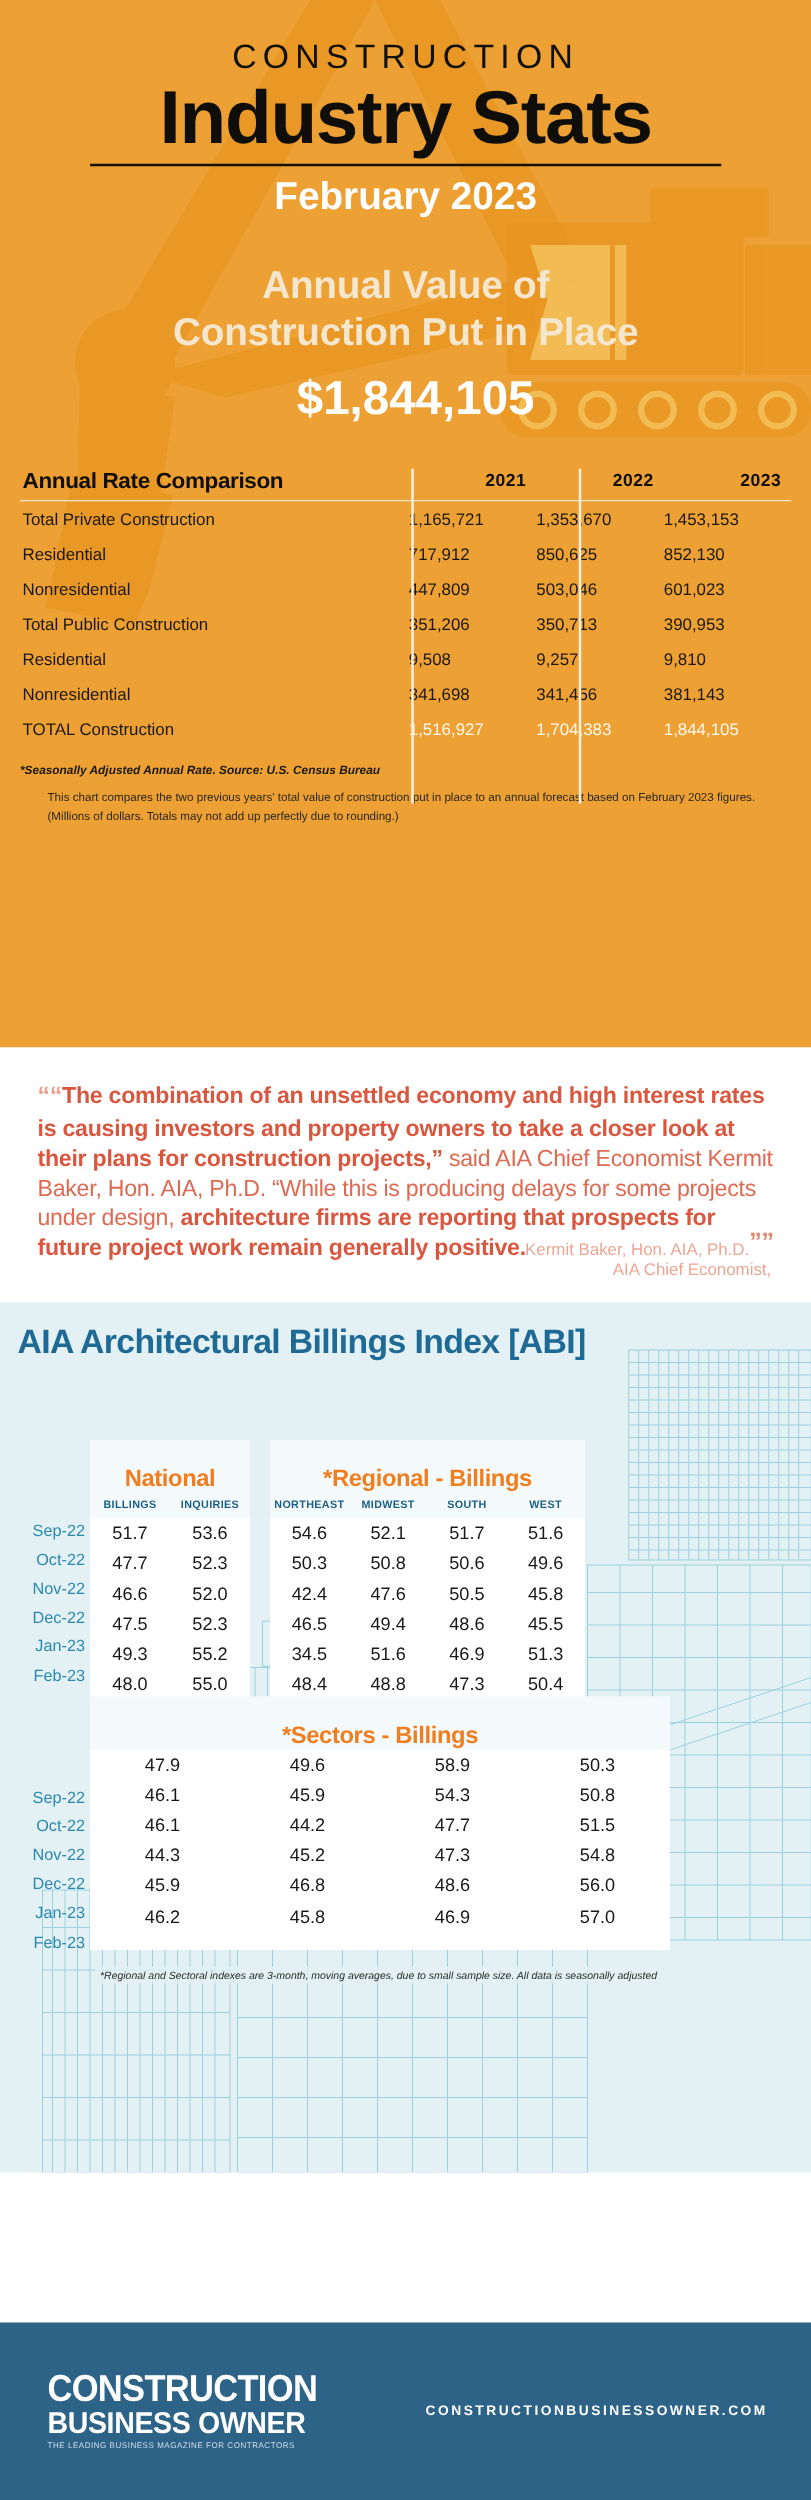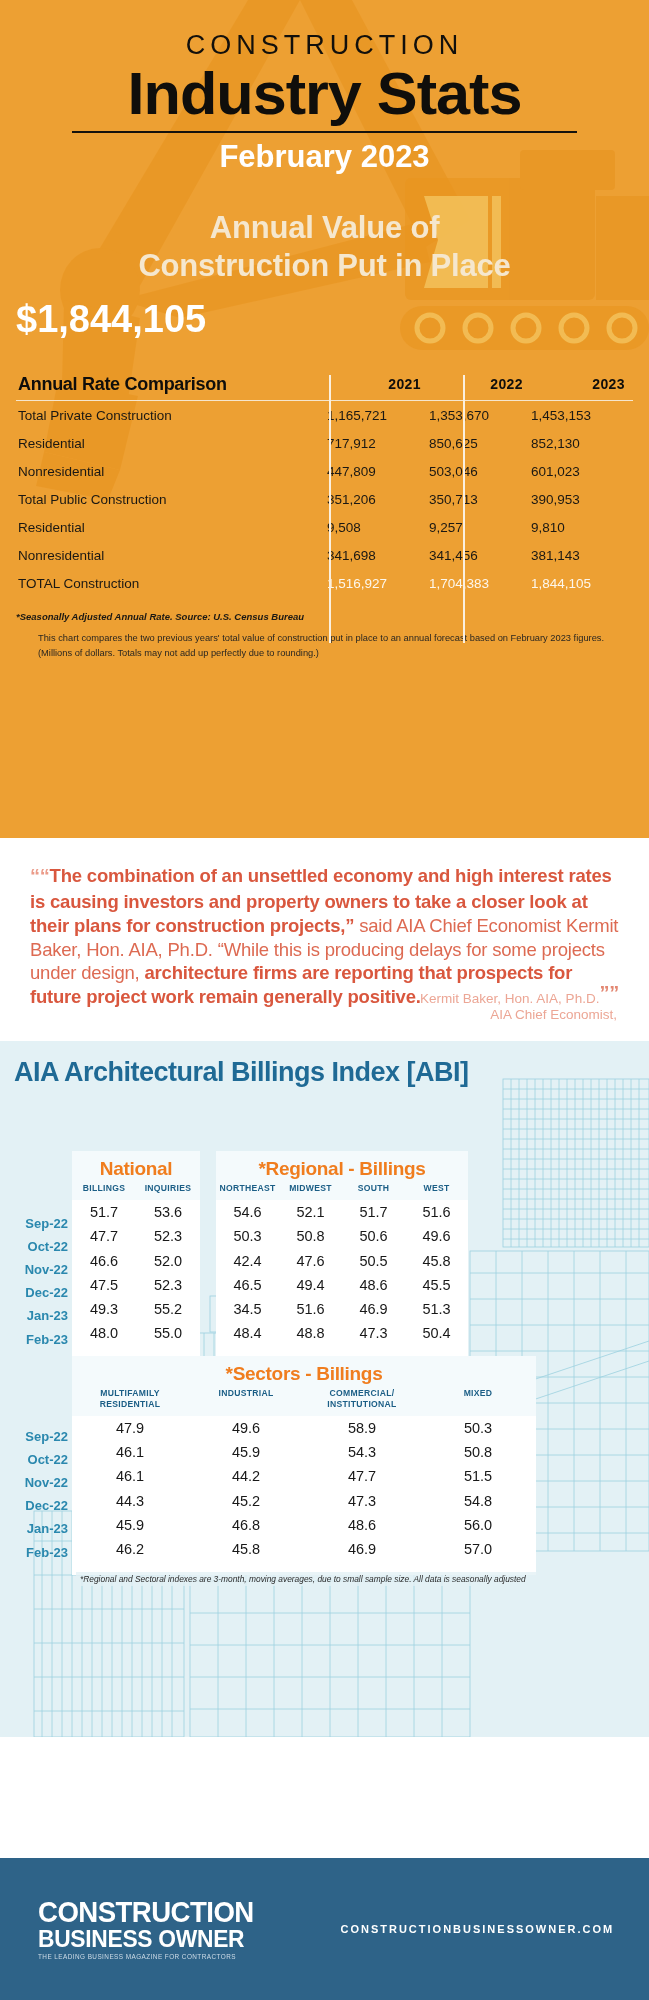--- a/index.html
+++ b/index.html
@@ -56,20 +56,21 @@
   .subhead {
     text-align:center;
     font-size:31px;
     font-weight:bold;
     color:#f5e7ce;
     line-height:1.22;
     margin-top:34px;
     letter-spacing:-0.2px;
   }
   .bignum {
+    text-align:center;
     font-size:38px;
     font-weight:bold;
     color:#ffffff;
     margin-top:13px;
     letter-spacing:0px;
     margin-left:16px;
   }
 
   
   .tblwrap { margin:33px 16px 0 16px; position:relative; }
@@ -137,39 +138,39 @@
   }
   .abi-bg { position:absolute; inset:0; pointer-events:none; }
   .abi h2 {
     position:relative; z-index:3;
     font-size:27px; font-weight:bold; color:#1f6a95;
     padding:16px 0 0 14px; letter-spacing:-0.5px;
   }
 
   .cards { position:relative; z-index:3; }
   .card { background:#f4fafc; position:absolute; }
-  .card .chead { text-align:center; padding-top:7px; }
+  .card .chead { text-align:center; padding-top:21px; }
   .card .ctitle {
     font-size:19px; font-weight:bold; color:#f07d1e; letter-spacing:-0.3px;
   }
   .card .cols { display:flex; padding:3px 0 6px 0; }
   .card .cols span {
     flex:1; text-align:center; font-size:8.6px; font-weight:bold;
     color:#1b5e86; letter-spacing:0.3px; line-height:1.25;
   }
   .card .body { background:#ffffff; }
   .card .row { display:flex; }
   .card .row span {
     flex:1; text-align:center; font-size:14.5px; color:#181818;
     padding:4.1px 0;
   }
   .monthcol { position:absolute; z-index:4; }
   .monthcol div {
     font-size:13px; color:#2a88ae; text-align:right;
-    font-weight:700;
+    font-weight:400;
   }
   .abi-note {
     position:absolute; z-index:5;
     font-size:8.4px; font-style:italic; color:#2b2b2b;
     background:rgba(227,241,245,0.78); padding:2px 4px;
   }
 
   
   .footer {
     position:absolute; left:0; bottom:0; width:649px; height:142px;
@@ -602,26 +603,20 @@
         <div style="padding:4.1px 0">Oct-22</div>
         <div style="padding:4.1px 0">Nov-22</div>
         <div style="padding:4.1px 0">Dec-22</div>
         <div style="padding:4.1px 0">Jan-23</div>
         <div style="padding:4.1px 0">Feb-23</div>
       </div>
 
       <div class="card" style="left:72px; top:268px; width:464px;">
         <div class="chead">
           <div class="ctitle">*Sectors - Billings</div>
-          <div class="cols">
-            <span>MULTIFAMILY RESIDENTIAL</span>
-            <span>INDUSTRIAL</span>
-            <span>COMMERCIAL/ INSTITUTIONAL</span>
-            <span>MIXED</span>
-          </div>
         </div>
         <div class="body" style="padding-bottom:14px;">
           <div class="row">
             <span>47.9</span>
             <span>49.6</span>
             <span>58.9</span>
             <span>50.3</span>
           </div>
           <div class="row">
             <span>46.1</span>

